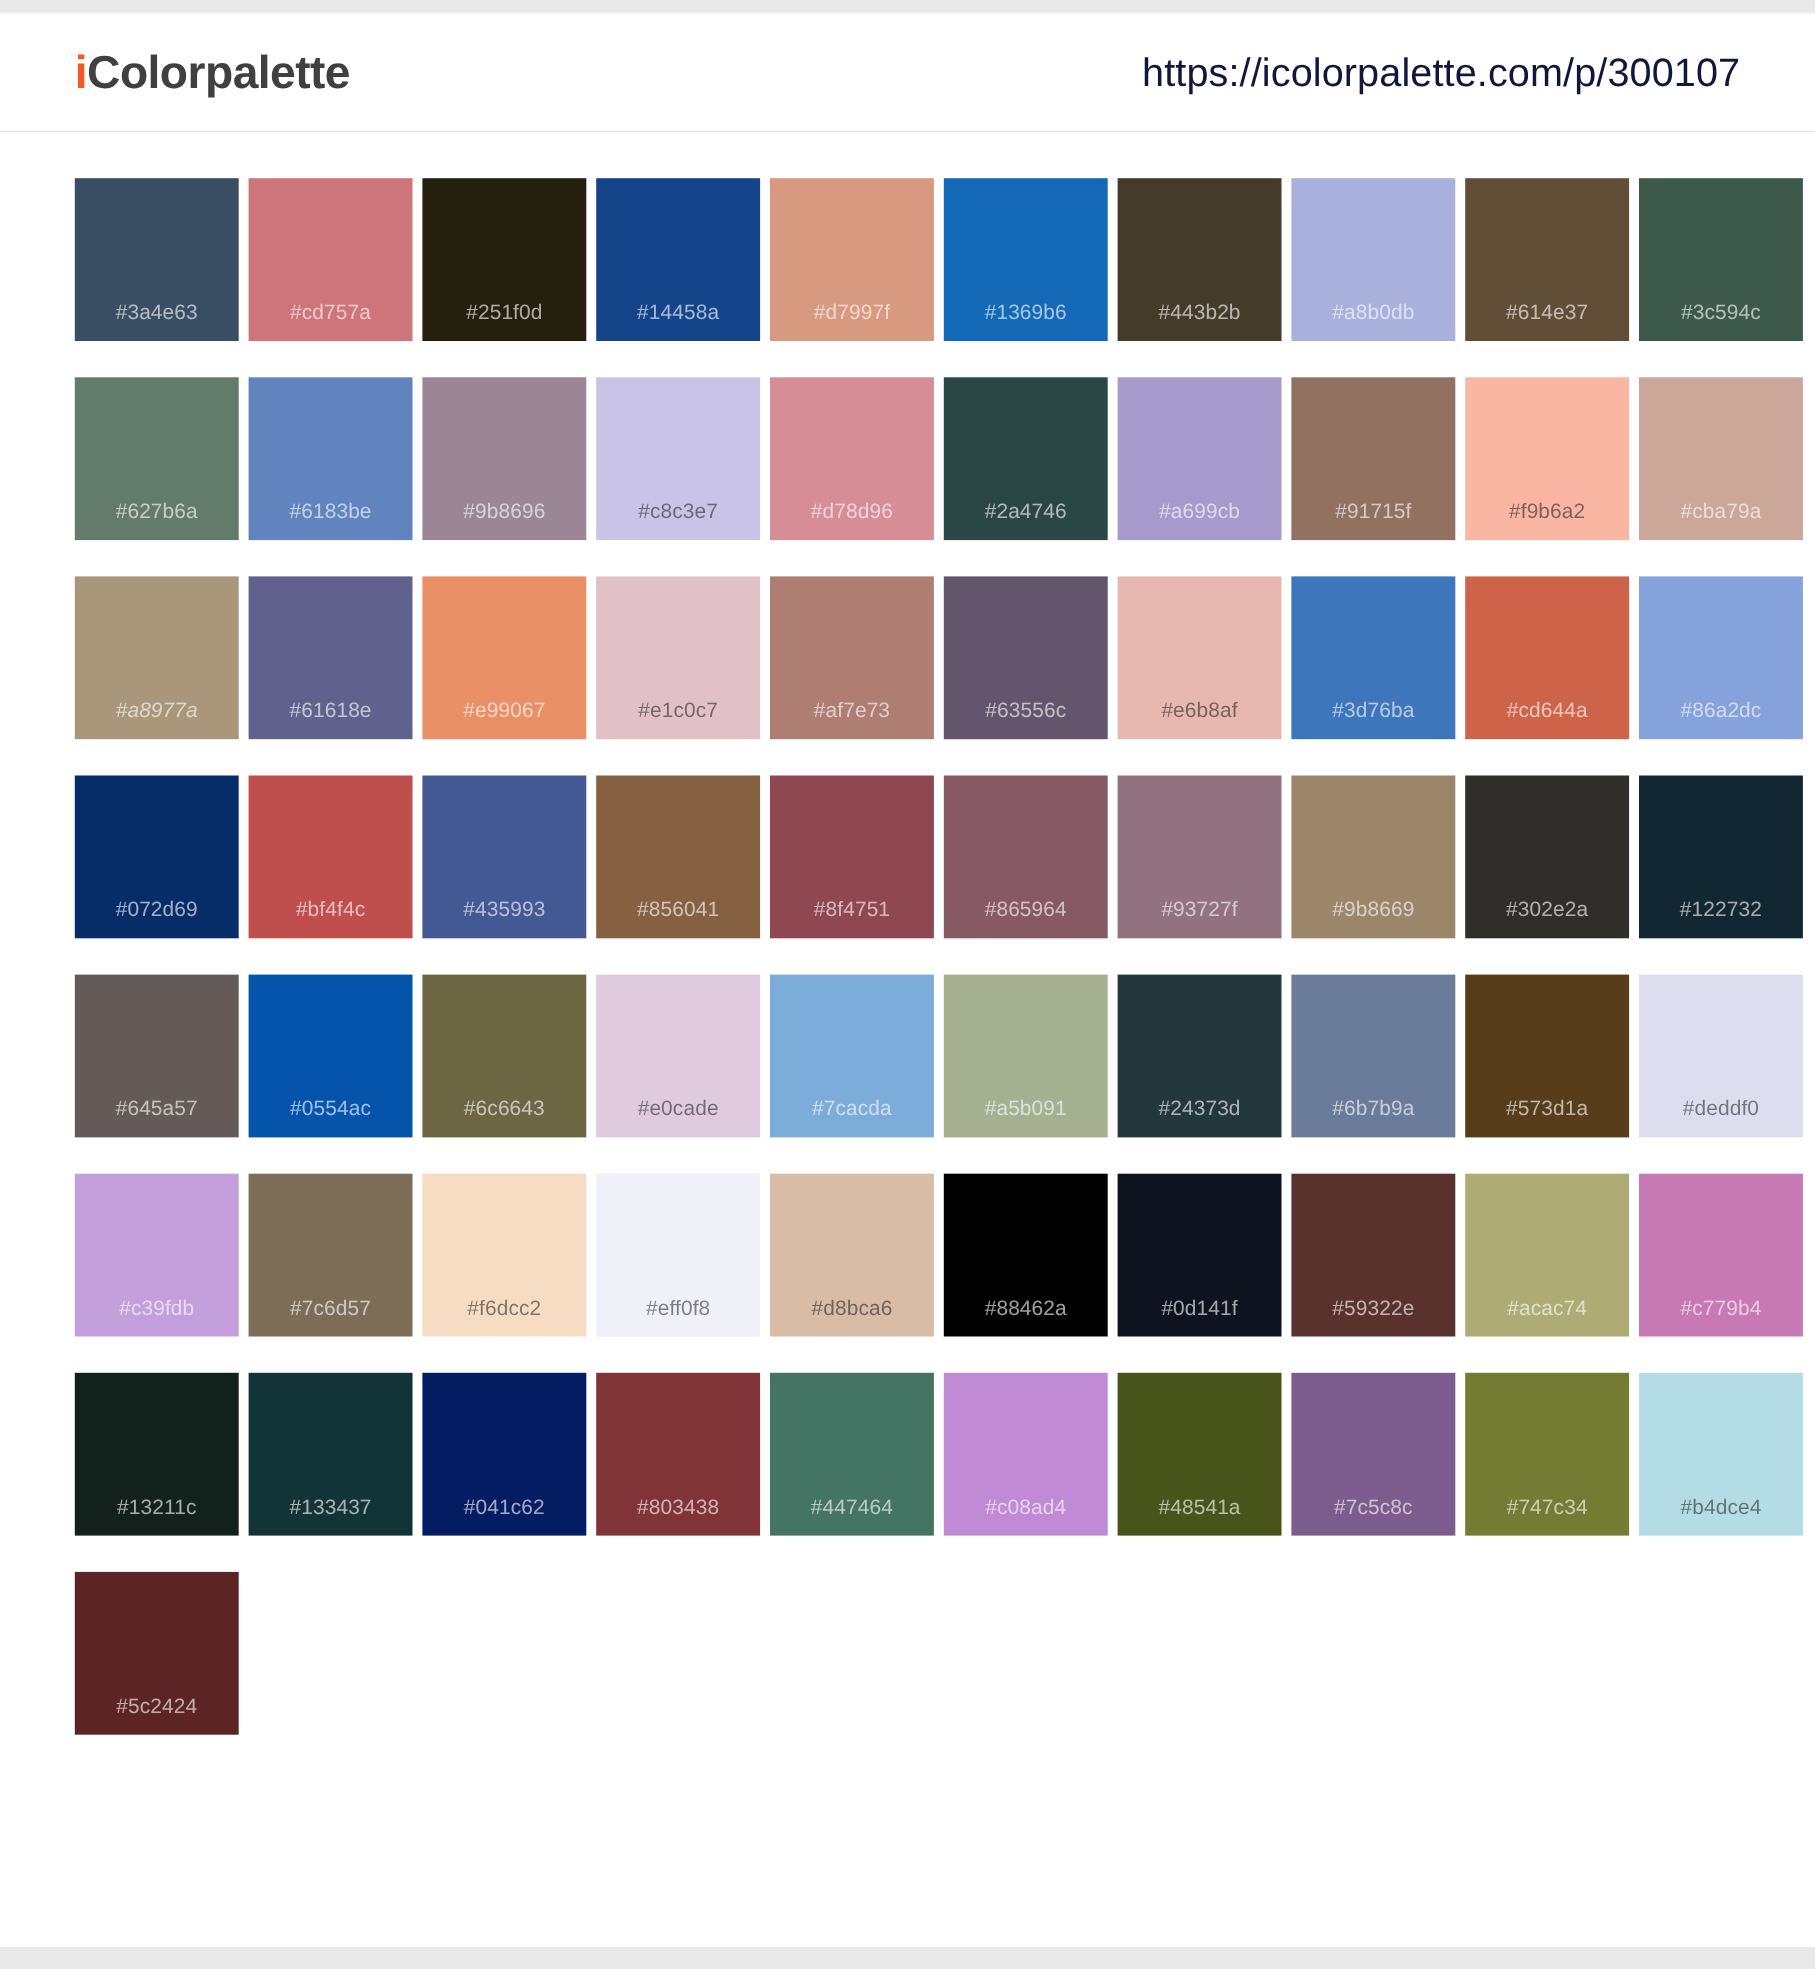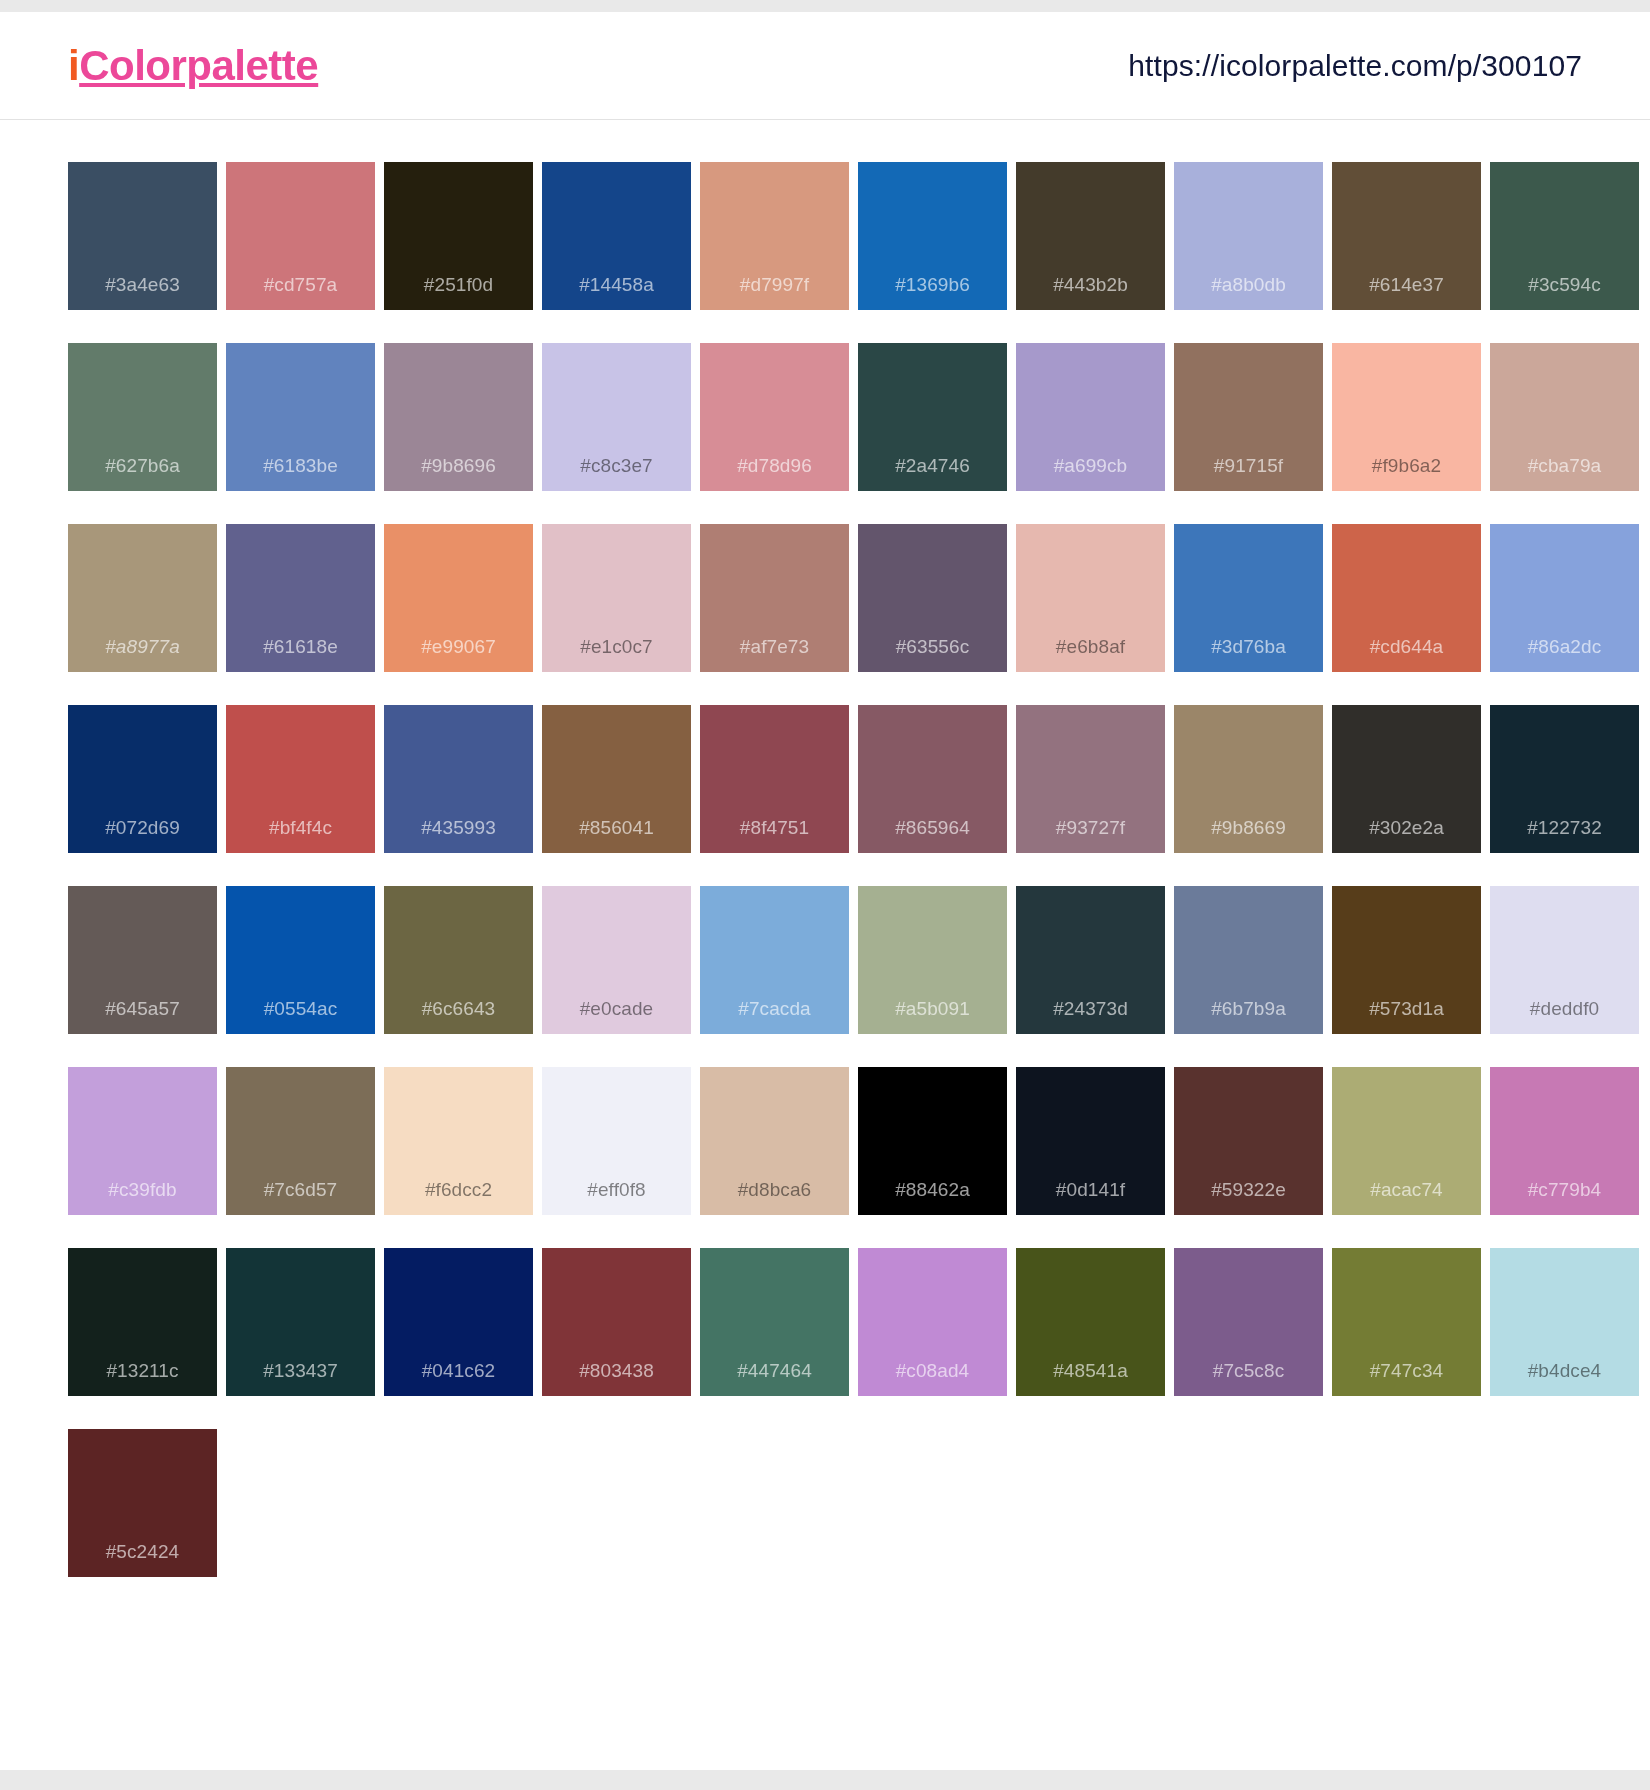--- a/index.html
+++ b/index.html
@@ -43,24 +43,24 @@
   .logo {
     font-size: 42px;
     font-weight: bold;
     letter-spacing: -0.5px;
     line-height: 1;
     white-space: nowrap;
     display: flex;
     align-items: baseline;
   }
   .logo .logo-i { color: #f15a22; }
-  .logo .logo-rest { color: #ec4899; text-decoration: underline; }
+  .logo .logo-rest { color: #404040; }
 
   .url {
-    font-size: 30px;
+    font-size: 36px;
     color: #10173a;
     letter-spacing: 0.1px;
     white-space: nowrap;
   }
 
   
   .grid-wrap {
     padding: 42px 68px 0 68px;
   }
 

